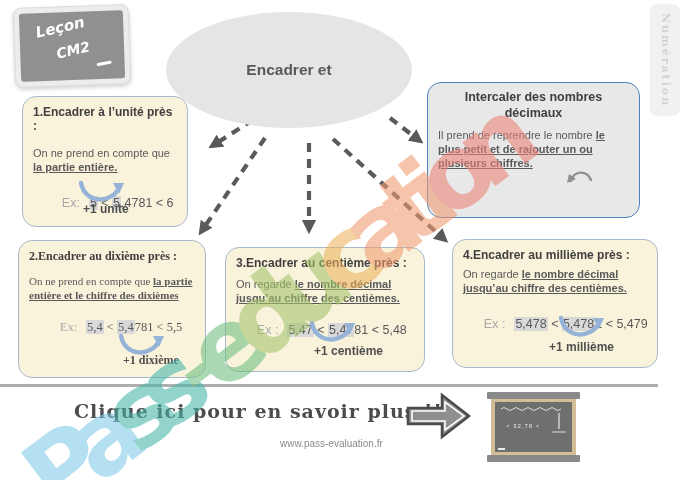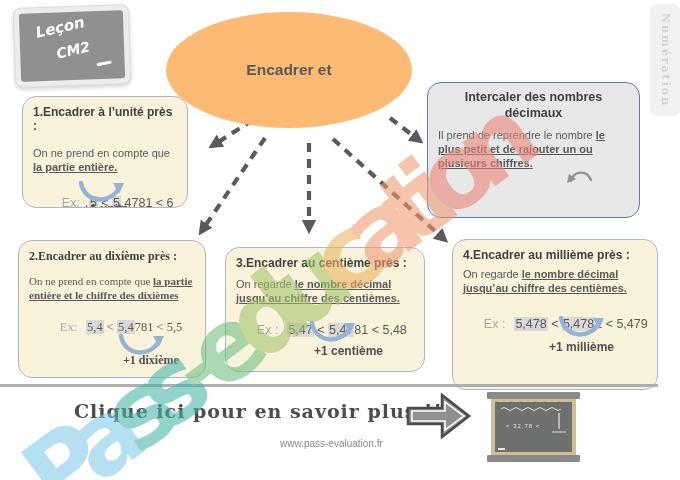--- a/index.html
+++ b/index.html
@@ -13,21 +13,21 @@
   .lb-inner{position:relative;width:100%;height:100%;background:#909090;border-radius:3px;overflow:hidden;}
   .lb-line{position:absolute;color:#fff;font-weight:bold;font-style:italic;
     font-family:"DejaVu Sans",sans-serif;transform:rotate(-11deg);white-space:nowrap;}
   .lb-line1{left:16px;top:6px;font-size:15px;}
   .lb-line2{left:36px;top:30px;font-size:14px;}
   .lb-dash{position:absolute;left:76px;top:51px;width:15px;height:3px;background:#fff;
     transform:rotate(-8deg);border-radius:2px;}
 
   
   .title-bubble{position:absolute;left:166px;top:12px;width:246px;height:116px;border-radius:50%;
-    background:#fdba74;display:flex;flex-direction:column;align-items:center;justify-content:center;
+    background:#e5e5e5;display:flex;flex-direction:column;align-items:center;justify-content:center;
     color:#595959;font-weight:bold;font-size:15.5px;line-height:1.55;z-index:2;}
 
   
   .category-tab{position:absolute;left:650px;top:4px;width:30px;height:112px;background:#f1f1f1;
     border-radius:7px;display:flex;align-items:center;justify-content:center;z-index:2;}
   .category-tab span{writing-mode:vertical-rl;font-family:"DejaVu Serif",serif;font-weight:bold;
     font-size:11px;letter-spacing:2px;color:#d2d2d2;}
 
   
   .arrows-layer{position:absolute;left:0;top:0;z-index:1;}
@@ -102,21 +102,21 @@
   </div>
 
   <div class="title-bubble">
     <div>Encadrer et</div>
   </div>
 
   <div class="category-tab">
     <span>Numération</span>
   </div>
 
-  <div class="box cream" style="left:22px;top:96px;width:166px;height:112px;">
+  <div class="box cream" style="left:22px;top:96px;width:166px;height:131px;">
     <div class="box-heading">1.Encadrer à l’unité près :</div>
     <div class="box-body" style="margin-top:13px;">
       <span>On ne prend en compte que </span><span class="u">la partie entière.</span>
     </div>
     <div class="ex-line" style="margin-top:7px;padding-left:8px;">
       <span class="ex-label">Ex:</span><span class="hl">5</span><span> &lt; </span><span class="hl">5</span><span>,4781</span><span> &lt; 6</span>
     </div>
     <svg class="curve" style="left:54px;top:82px;" width="50" height="28" viewBox="0 0 50 28">
       <path d="M4,4 C8,25 34,25 42,9" fill="none" stroke="#95b3d7" stroke-width="4.4" stroke-linecap="round"></path>
       <path d="M47,4 L36,4 L42,15 z" fill="#95b3d7"></path>
@@ -158,21 +158,21 @@
     <div class="ex-line" style="margin-top:3px;">
       <span class="ex-label">Ex :</span><span class="hl">5,47</span><span> &lt; </span><span class="hl">5,47</span><span>81</span><span> &lt; 5,48</span>
     </div>
     <svg class="curve" style="left:82px;top:71px;" width="50" height="28" viewBox="0 0 50 28">
       <path d="M4,4 C8,25 34,25 42,9" fill="none" stroke="#95b3d7" stroke-width="4.4" stroke-linecap="round"></path>
       <path d="M47,4 L36,4 L42,15 z" fill="#95b3d7"></path>
     </svg>
     <div class="inc-label" style="left:88px;top:96px;">+1 centième</div>
   </div>
 
-  <div class="box cream" style="left:452px;top:239px;width:206px;height:151px;">
+  <div class="box cream" style="left:452px;top:239px;width:206px;height:129px;">
     <div class="box-heading">4.Encadrer au millième près :</div>
     <div class="box-body" style="margin-top:5px;">
       <span>On regarde </span><span class="u">le nombre décimal jusqu’au chiffre des centièmes.</span>
     </div>
     <div class="ex-line" style="margin-top:7px;">
       <span class="ex-label">Ex :</span><span class="hl">5,478</span><span> &lt; </span><span class="hl">5,478</span><span>1</span><span> &lt; 5,479</span>
     </div>
     <svg class="curve" style="left:104px;top:74px;" width="50" height="28" viewBox="0 0 50 28">
       <path d="M4,4 C8,25 34,25 42,9" fill="none" stroke="#95b3d7" stroke-width="4.4" stroke-linecap="round"></path>
       <path d="M47,4 L36,4 L42,15 z" fill="#95b3d7"></path>

